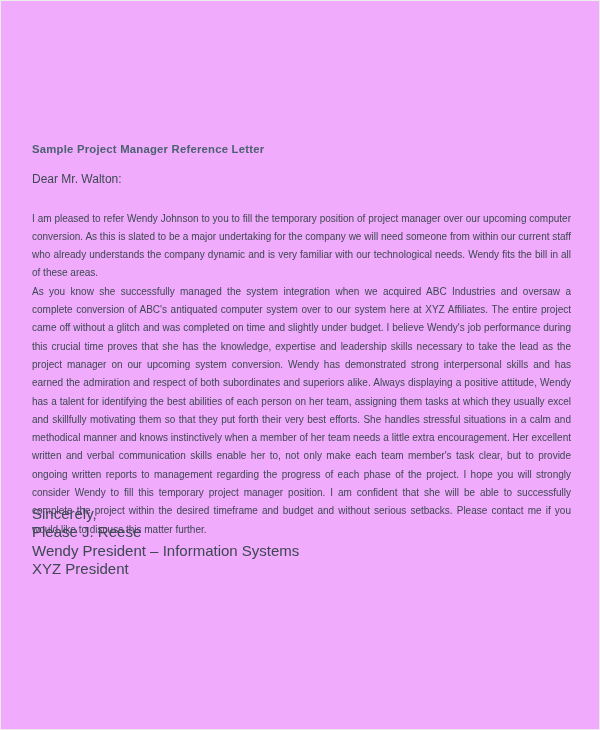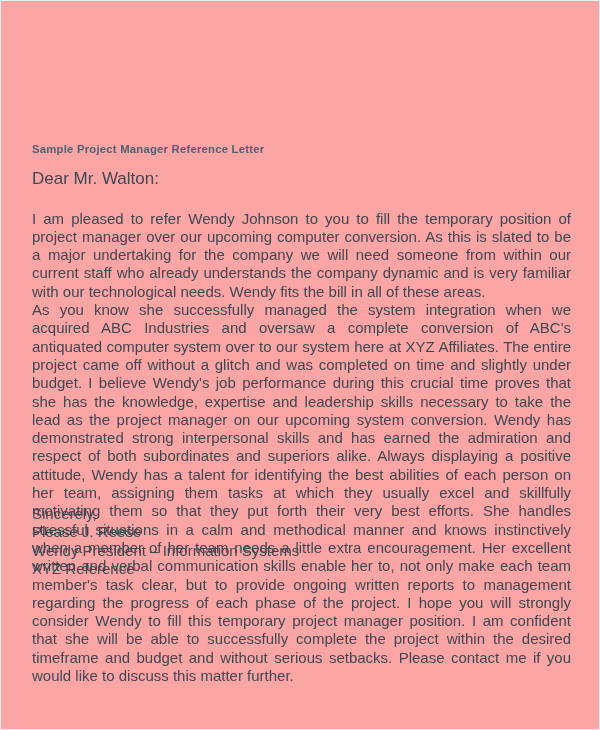--- a/index.html
+++ b/index.html
@@ -5,21 +5,21 @@
   html, body {
     margin: 0;
     padding: 0;
     background: #ffffff;
   }
 
   .page {
     position: relative;
     width: 600px;
     height: 730px;
-    background: #fca5a5;
+    background: #f0abfc;
     box-sizing: border-box;
     border: 1px solid #ececec;
     overflow: hidden;
     font-family: "Liberation Sans", sans-serif;
     -webkit-font-smoothing: antialiased;
   }
 
   .letter {
     position: absolute;
     left: 31px;
@@ -30,28 +30,28 @@
   .letter-title {
     font-size: 11.3px;
     font-weight: bold;
     color: #4c6272;
     letter-spacing: 0.02em;
     line-height: 18.3px;
     margin: 0 0 12px 0;
   }
 
   .salutation {
-    font-size: 17px;
+    font-size: 12px;
     color: #3d4852;
     line-height: 18.3px;
     margin: 4px 0 21px 0;
   }
 
   .body-block {
-    font-size: 15px;
+    font-size: 10px;
     color: #3d4852;
     line-height: 18.3px;
     text-align: justify;
     text-justify: inter-word;
     margin: 0;
   }
 
   .body-block p {
     margin: 0;
     text-align: justify;
@@ -90,16 +90,16 @@
       <p>I am pleased to refer Wendy Johnson to you to fill the temporary position of project manager over our upcoming computer conversion. As this is slated to be a major undertaking for the company we will need someone from within our current staff who already understands the company dynamic and is very familiar with our technological needs. Wendy fits the bill in all of these areas.</p>
       <p>As you know she successfully managed the system integration when we acquired ABC Industries and oversaw a complete conversion of ABC's antiquated computer system over to our system here at XYZ Affiliates. The entire project came off without a glitch and was completed on time and slightly under budget. I believe Wendy's job performance during this crucial time proves that she has the knowledge, expertise and leadership skills necessary to take the lead as the project manager on our upcoming system conversion. Wendy has demonstrated strong interpersonal skills and has earned the admiration and respect of both subordinates and superiors alike. Always displaying a positive attitude, Wendy has a talent for identifying the best abilities of each person on her team, assigning them tasks at which they usually excel and skillfully motivating them so that they put forth their very best efforts. She handles stressful situations in a calm and methodical manner and knows instinctively when a member of her team needs a little extra encouragement. Her excellent written and verbal communication skills enable her to, not only make each team member's task clear, but to provide ongoing written reports to management regarding the progress of each phase of the project. I hope you will strongly consider Wendy to fill this temporary project manager position. I am confident that she will be able to successfully complete the project within the desired timeframe and budget and without serious setbacks. Please contact me if you would like to discuss this matter further.</p>
     </div>
 
   </div>
 
   <div class="signature">
     <div>Sincerely,</div>
     <div>Please J. Reese</div>
     <div>Wendy President – Information Systems</div>
-    <div>XYZ Reference</div>
+    <div>XYZ President</div>
   </div>
 
 </div>
 
 </body></html>

